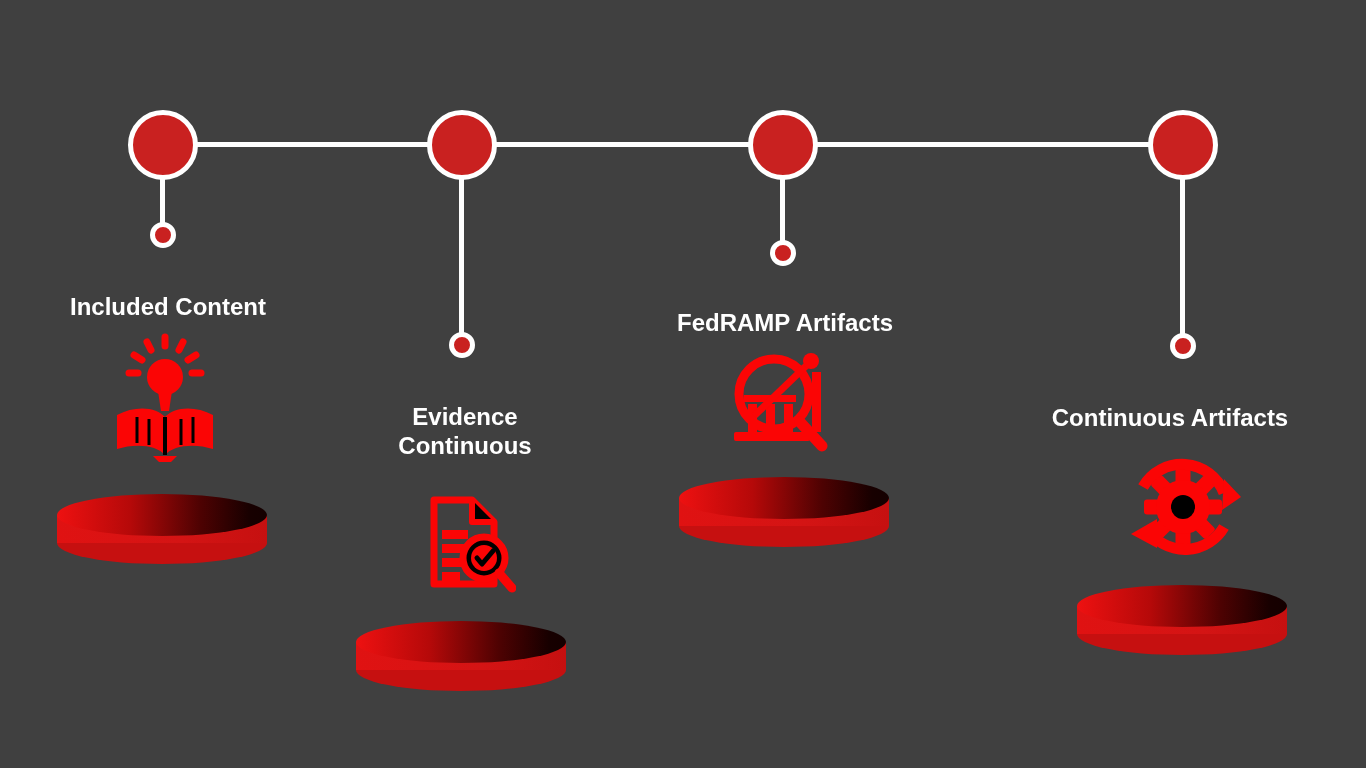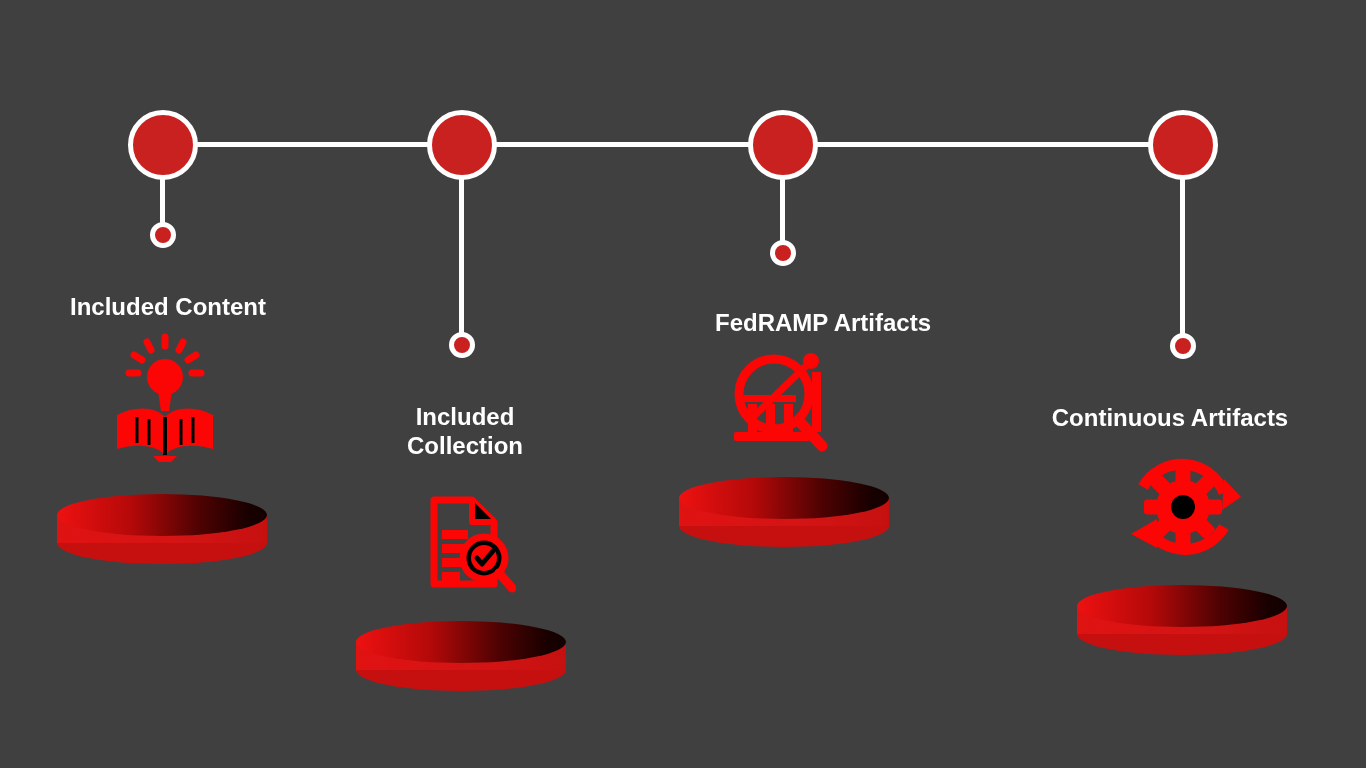--- a/index.html
+++ b/index.html
@@ -26,21 +26,21 @@
        background:#c92120;border:5px solid #fff;}
   .dot.s1{left:150px;top:222px;}
   .dot.s2{left:449px;top:332px;}
   .dot.s3{left:770px;top:240px;}
   .dot.s4{left:1170px;top:333px;}
   
   .label{position:absolute;color:#fff;font-weight:bold;font-size:24px;
          line-height:29px;text-align:center;}
   .label.s1{left:38px;top:292px;width:260px;white-space:nowrap;}
   .label.s2{left:380px;top:402px;width:170px;}
-  .label.s3{left:693px;top:308px;width:260px;white-space:nowrap;}
+  .label.s3{left:655px;top:308px;width:260px;white-space:nowrap;}
   .label.s4{left:1010px;top:403px;width:320px;white-space:nowrap;}
   
   .icon{position:absolute;}
   .icon.s1{left:113px;top:333px;width:104px;height:130px;}
   .icon.s2{left:420px;top:492px;width:96px;height:104px;}
   .icon.s3{left:730px;top:348px;width:104px;height:105px;}
   .icon.s4{left:1124px;top:450px;width:118px;height:114px;}
   
   .platform{position:absolute;width:212px;height:72px;}
   .platform.s1{left:56px;top:493px;}
@@ -80,21 +80,21 @@
   <div class="node s2"></div>
   <div class="node s3"></div>
   <div class="node s4"></div>
 
   <div class="dot s1"></div>
   <div class="dot s2"></div>
   <div class="dot s3"></div>
   <div class="dot s4"></div>
 
   <div class="label s1">Included Content</div>
-  <div class="label s2">Included Collection</div>
+  <div class="label s2">Evidence Continuous</div>
   <div class="label s3">FedRAMP Artifacts</div>
   <div class="label s4">Continuous Artifacts</div>
 
   <svg class="icon s1" viewBox="0 0 104 130">
     <g stroke="#fb0505" stroke-width="7" stroke-linecap="round">
       <line x1="79" y1="40" x2="88" y2="40"></line>
       <line x1="75" y1="27" x2="83" y2="22"></line>
       <line x1="66" y1="17" x2="70" y2="9"></line>
       <line x1="52" y1="13" x2="52" y2="4"></line>
       <line x1="38" y1="17" x2="34" y2="9"></line>

